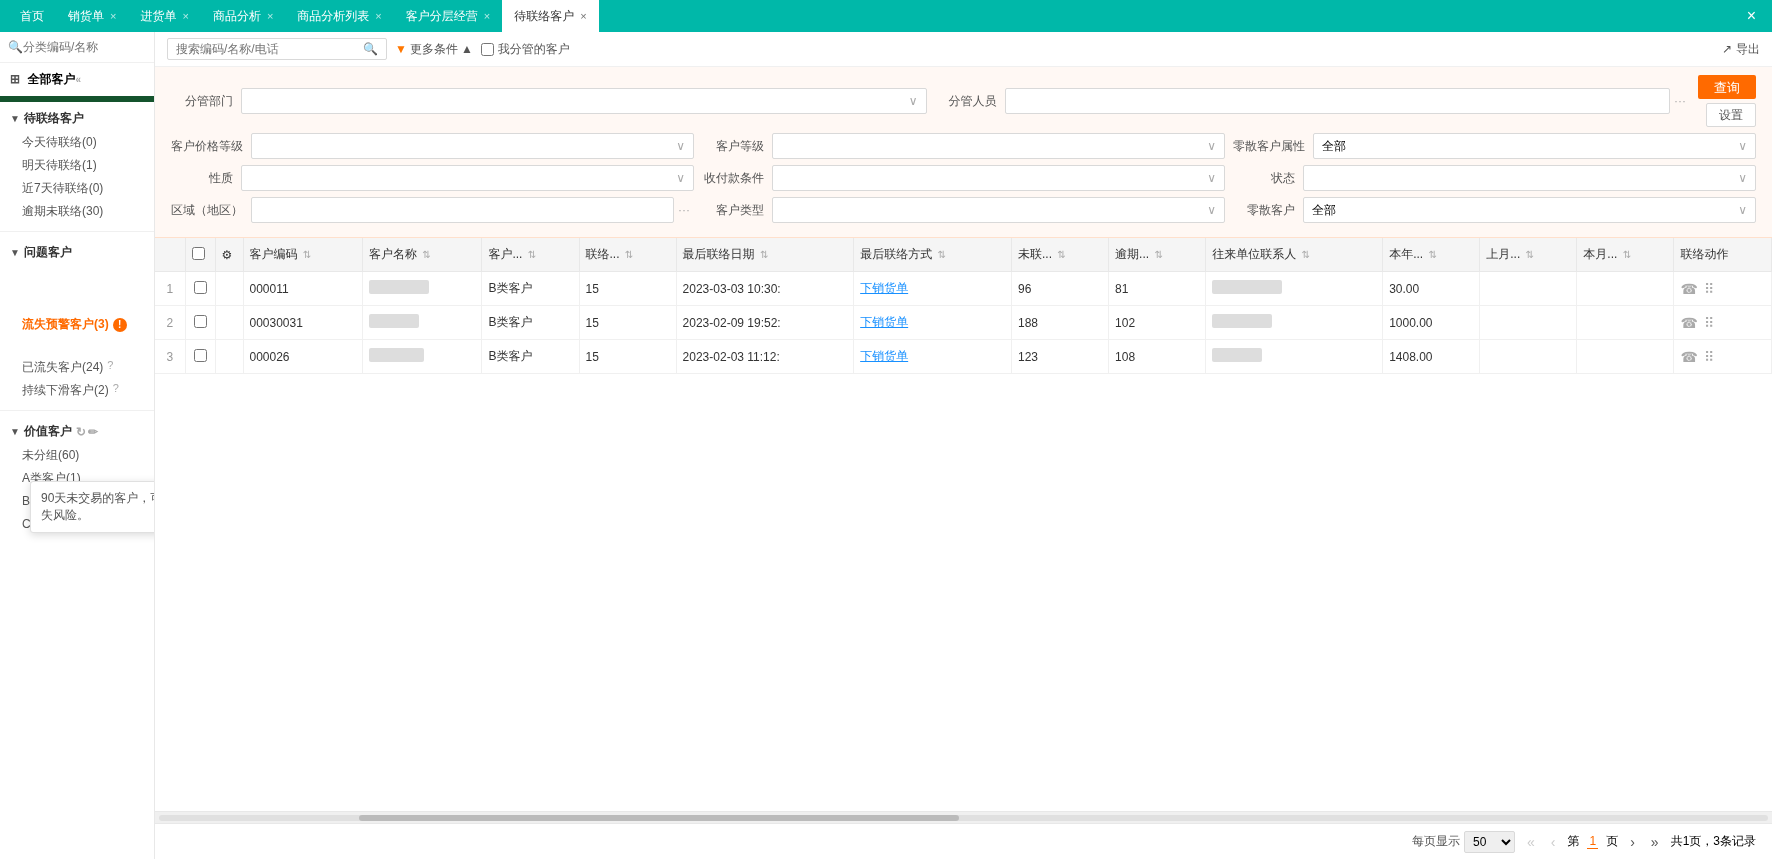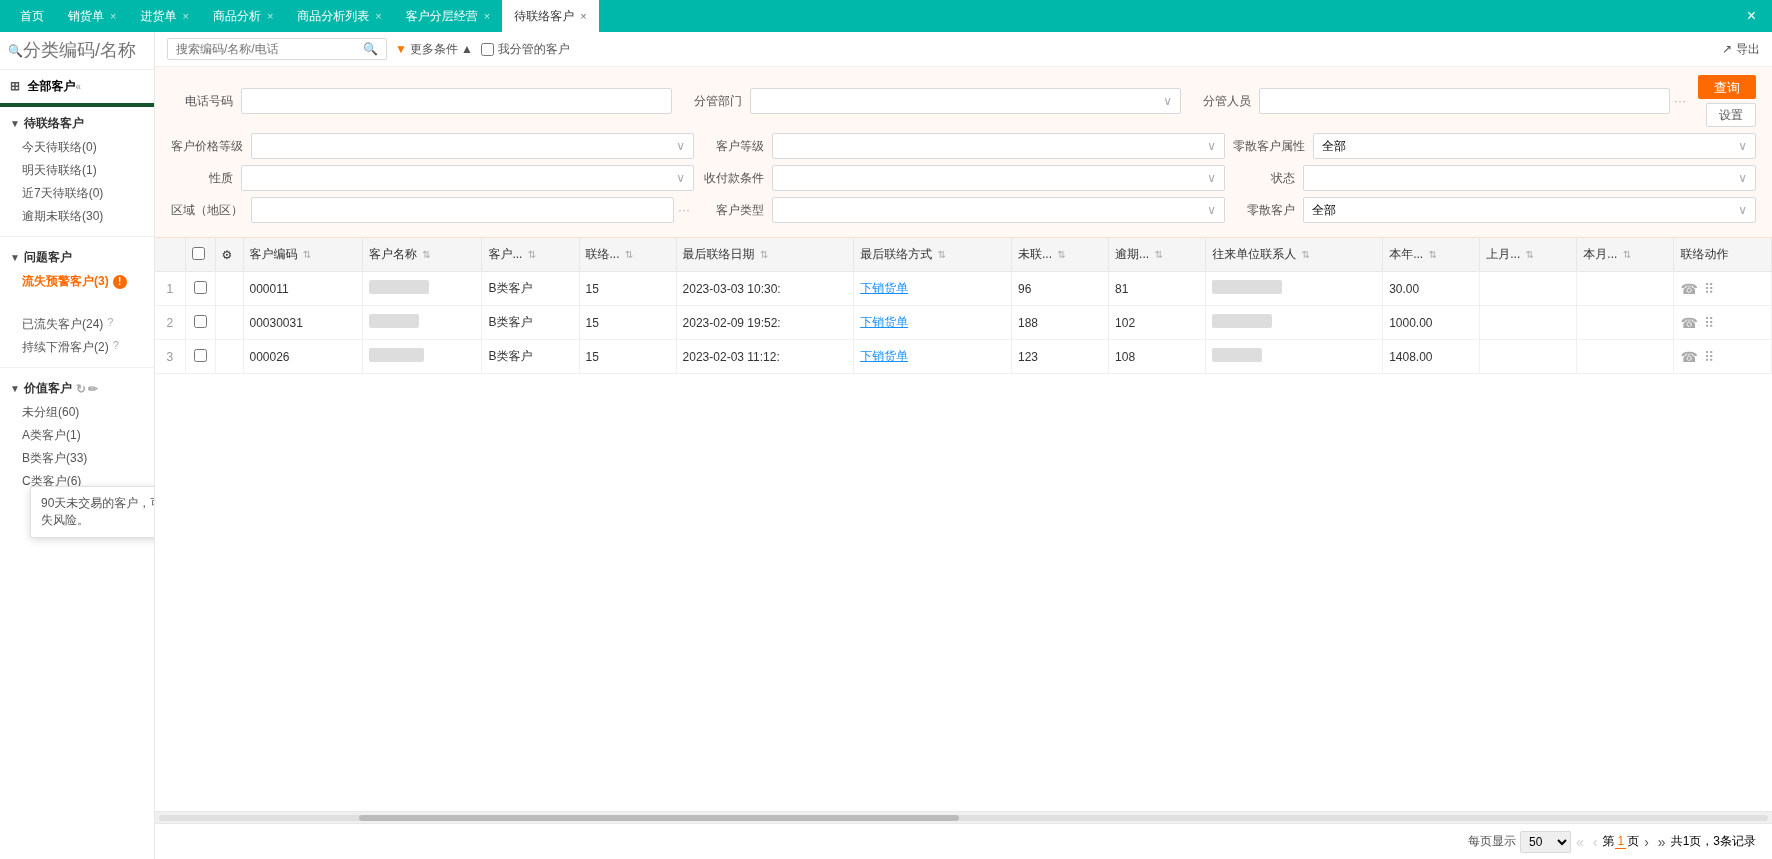--- a/index.html
+++ b/index.html
@@ -60,32 +60,32 @@
     .sidebar-search {
       padding: 8px;
       display: flex;
       align-items: center;
       border-bottom: 1px solid #f0f0f0;
     }
     .sidebar-search input {
       border: none;
       outline: none;
       flex: 1;
-      font-size: 18px;
+      font-size: 12px;
       color: #4c1d95;
     }
     .sidebar-search .search-icon { color: #ccc; }
     .sidebar-all {
       padding: 8px 10px;
       font-weight: bold;
       font-size: 13px;
       display: flex;
       align-items: center;
       justify-content: flex-start;
-      border-bottom: 4px solid #14532d;
+      border-bottom: 6px solid #14532d;
       cursor: pointer;
     }
     .sidebar-all .grid-icon { margin-right: 4px; color: #555; }
     .sidebar-all .collapse-icon { color: #aaa; font-size: 10px; }
     .sidebar-group {
       padding: 4px 0;
     }
     .sidebar-group-title {
       padding: 4px 10px;
       color: #333;
@@ -98,20 +98,21 @@
     .sidebar-item {
       padding: 3px 10px 3px 22px;
       color: #555;
       cursor: pointer;
       display: flex;
       align-items: flex-start;
     }
     .sidebar-item.active {
       color: #ff6a00;
       font-weight: bold;
+      margin-top: 48px;
     }
     .sidebar-item .help-icon {
       margin-left: 4px;
       color: #aaa;
       font-size: 11px;
     }
     .tooltip-box {
       position: absolute;
       left: 30px;
       background: white;
@@ -308,21 +309,21 @@
     .action-icon { color: #aaa; cursor: pointer; font-size: 14px; }
 
     
     .bottom-bar {
       height: 36px;
       border-top: 1px solid #e8e8e8;
       display: flex;
       align-items: center;
       justify-content: flex-end;
       padding: 0 16px;
-      gap: 1px;
+      gap: 8px;
       background: white;
     }
     .pagination-info { color: #555; display: flex; align-items: center; gap: 4px; }
     .pagination-select {
       border: 1px solid #d9d9d9;
       border-radius: 2px;
       padding: 2px 4px;
       font-size: 12px;
     }
     .pagination-btn { 
@@ -492,24 +493,20 @@
       <div class="filter-spacer"></div>
       <div class="export-btn">
         <span>↗</span>
         <span>导出</span>
       </div>
     </div>
 
     <div class="filter-panel">
 
       <div class="filter-row">
-        <div class="filter-field">
-          <span class="filter-label">电话号码</span>
-          <input class="filter-input" type="text" style="width: 280px;">
-        </div>
         <div class="filter-field">
           <span class="filter-label">分管部门</span>
           <div class="filter-select" style="width:220px;">
             <span></span>
             <span class="caret">∨</span>
           </div>
         </div>
         <div class="filter-field">
           <span class="filter-label">分管人员</span>
           <div class="filter-select" style="width:200px;">

